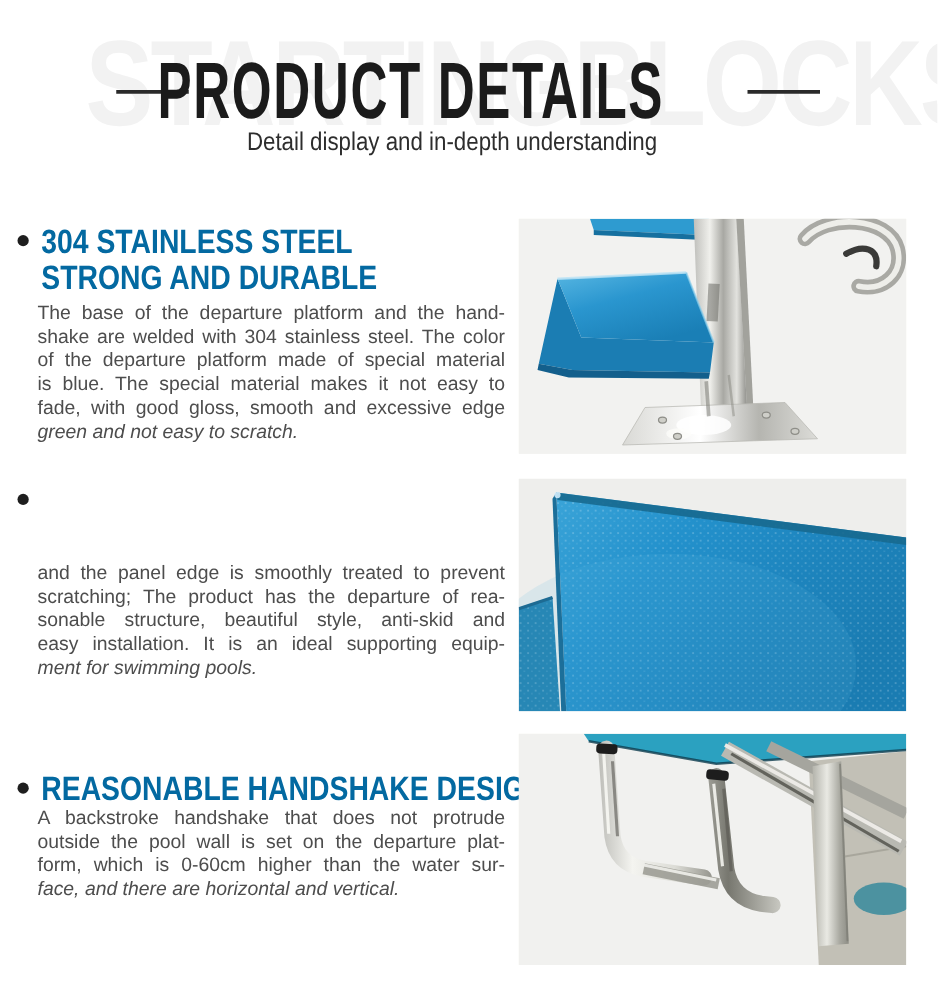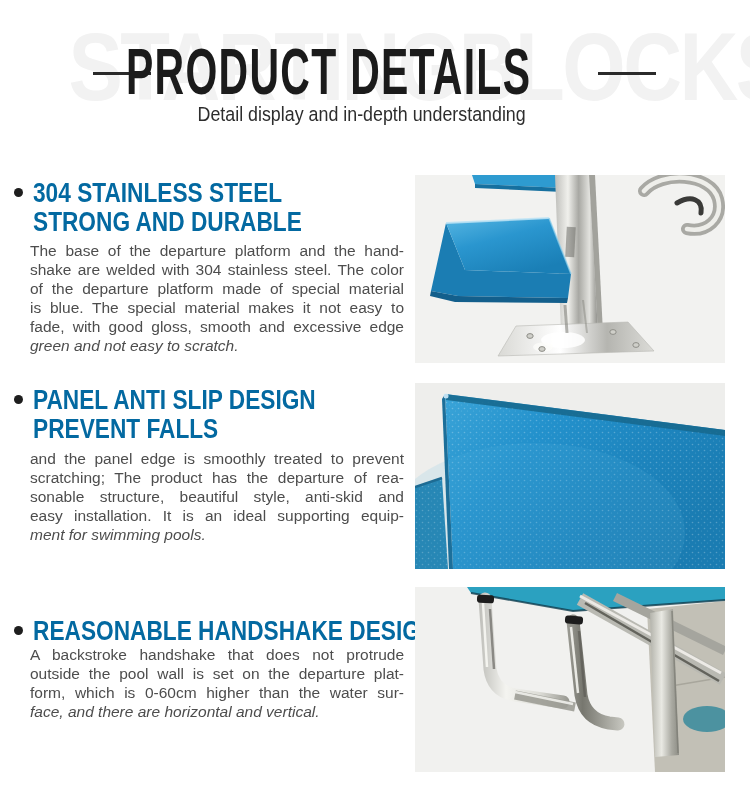--- a/index.html
+++ b/index.html
@@ -114,24 +114,20 @@
       <ellipse cx="115" cy="161" rx="3.2" ry="2.4" fill="#cfcfc9" stroke="#8e8e88"></ellipse>
       <ellipse cx="127" cy="174" rx="3.2" ry="2.4" fill="#cfcfc9" stroke="#8e8e88"></ellipse>
       <ellipse cx="198" cy="157" rx="3.2" ry="2.4" fill="#cfcfc9" stroke="#8e8e88"></ellipse>
       <ellipse cx="221" cy="170" rx="3.2" ry="2.4" fill="#cfcfc9" stroke="#8e8e88"></ellipse>
       <path d="M150,130 L152,158" stroke="#6f6f68" stroke-width="3" opacity="0.5"></path>
       <path d="M168,125 L172,158" stroke="#7a7a72" stroke-width="2" opacity="0.4"></path>
     </svg>
   </div>
 
   <div class="bullet" id="bullet2"></div>
-  <div class="sec-heading" id="heading2">
-      <div>PANEL ANTI SLIP DESIGN</div>
-      <div>PREVENT FALLS</div>
-    </div>
   <div class="sec-body" id="body2">
       <div>and the panel edge is smoothly treated to prevent</div>
       <div>scratching; The product has the departure of rea-</div>
       <div>sonable structure, beautiful style, anti-skid and</div>
       <div>easy installation. It is an ideal supporting equip-</div>
       <div>ment for swimming pools.</div>
     </div>
 
   <div class="photo" id="photo2">
     <svg viewBox="0 0 310 186" preserveAspectRatio="none" aria-hidden="true">

